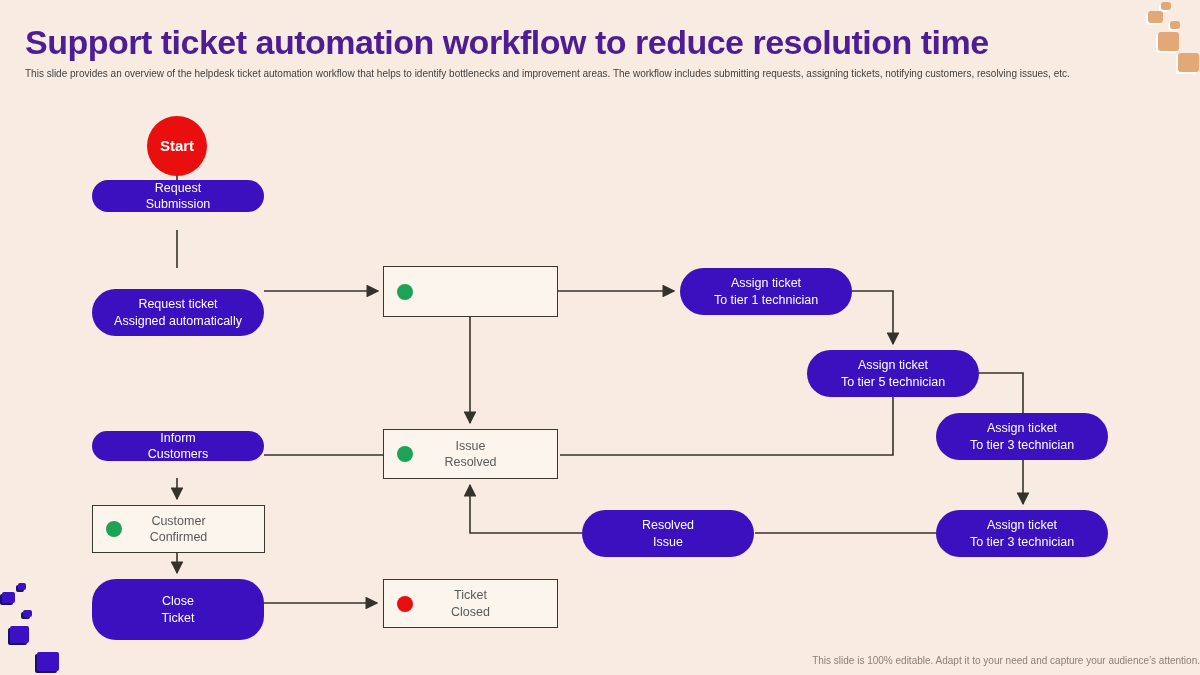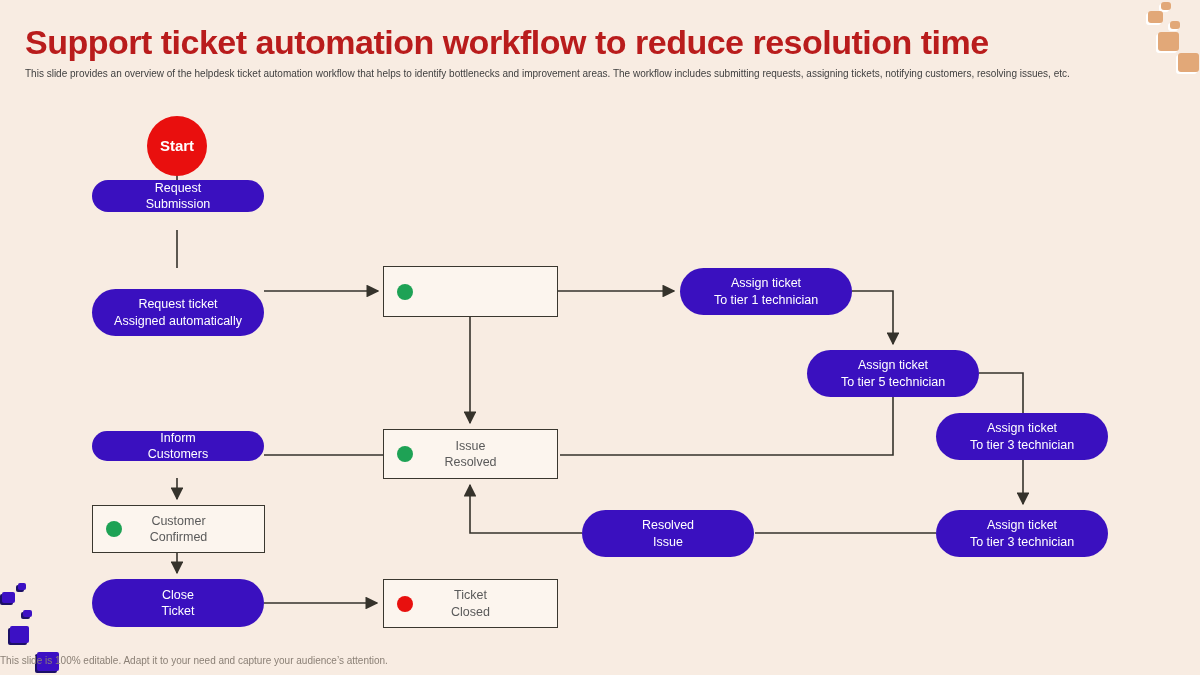--- a/index.html
+++ b/index.html
@@ -4,29 +4,29 @@
 <style>
   html,body{margin:0;padding:0;}
   body{
     width:1200px;height:675px;position:relative;overflow:hidden;
     background:#f8ece2;
     font-family:"Liberation Sans","DejaVu Sans",sans-serif;
   }
   
   .title{
     position:absolute;left:25px;top:24px;width:1120px;
-    font-size:34px;font-weight:bold;color:#b91c1c;letter-spacing:-0.5px;
+    font-size:34px;font-weight:bold;color:#4c1d95;letter-spacing:-0.5px;
     line-height:1.1;
   }
   .subtitle{
     position:absolute;left:25px;top:67px;width:1125px;
     font-size:10px;color:#3f3f3f;line-height:1.38;
   }
   .footer{
-    position:absolute;left:0;top:655px;width:1200px;text-align:left;
+    position:absolute;left:0;top:655px;width:1200px;text-align:right;
     font-size:10px;color:#8b8076;
   }
   
   .node{position:absolute;display:flex;align-items:center;justify-content:center;
         text-align:center;line-height:1.32;z-index:2;}
   .pill{
     background:#3a10bf;color:#fff;border-radius:24px;
     font-size:12.5px;
   }
   .box{
@@ -122,21 +122,21 @@
 
 <div class="node pill" style="left:936px;top:510px;width:172px;height:47px;">
   <span><span>Assign ticket</span><br><span>To tier 3 technician</span></span>
 </div>
 
 <div class="node box" style="left:92px;top:505px;width:173px;height:48px;">
   <span class="dot green"></span>
   <span><span>Customer</span><br><span>Confirmed</span></span>
 </div>
 
-<div class="node pill" style="left:92px;top:579px;width:172px;height:48px;">
+<div class="node pill" style="left:92px;top:579px;width:172px;height:61px;">
   <span><span>Close</span><br><span>Ticket</span></span>
 </div>
 
 <div class="node box" style="left:383px;top:579px;width:175px;height:49px;">
   <span class="dot red"></span>
   <span><span>Ticket</span><br><span>Closed</span></span>
 </div>
 
 <div class="decor tan" style="left:1161px;top:2px;width:10px;height:8px;"></div>
 <div class="decor tan" style="left:1148px;top:11px;width:15px;height:12px;"></div>

